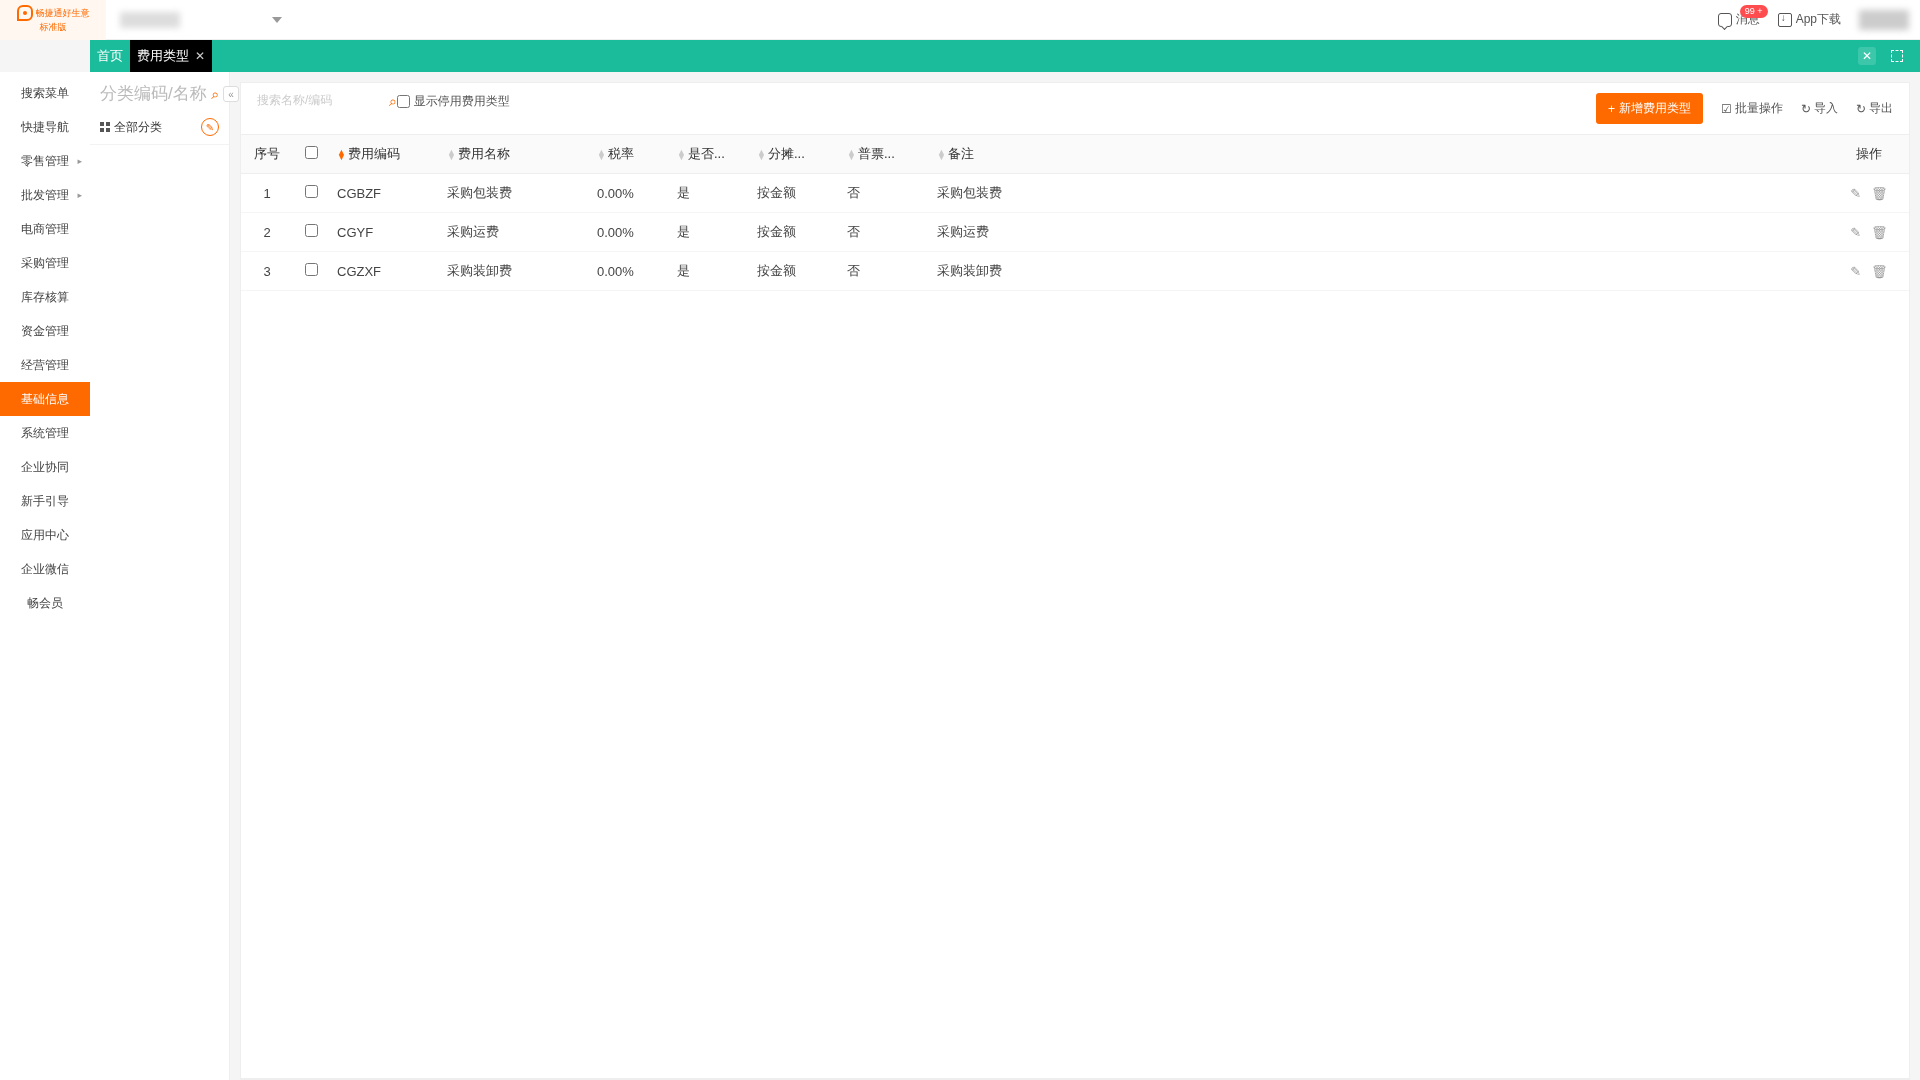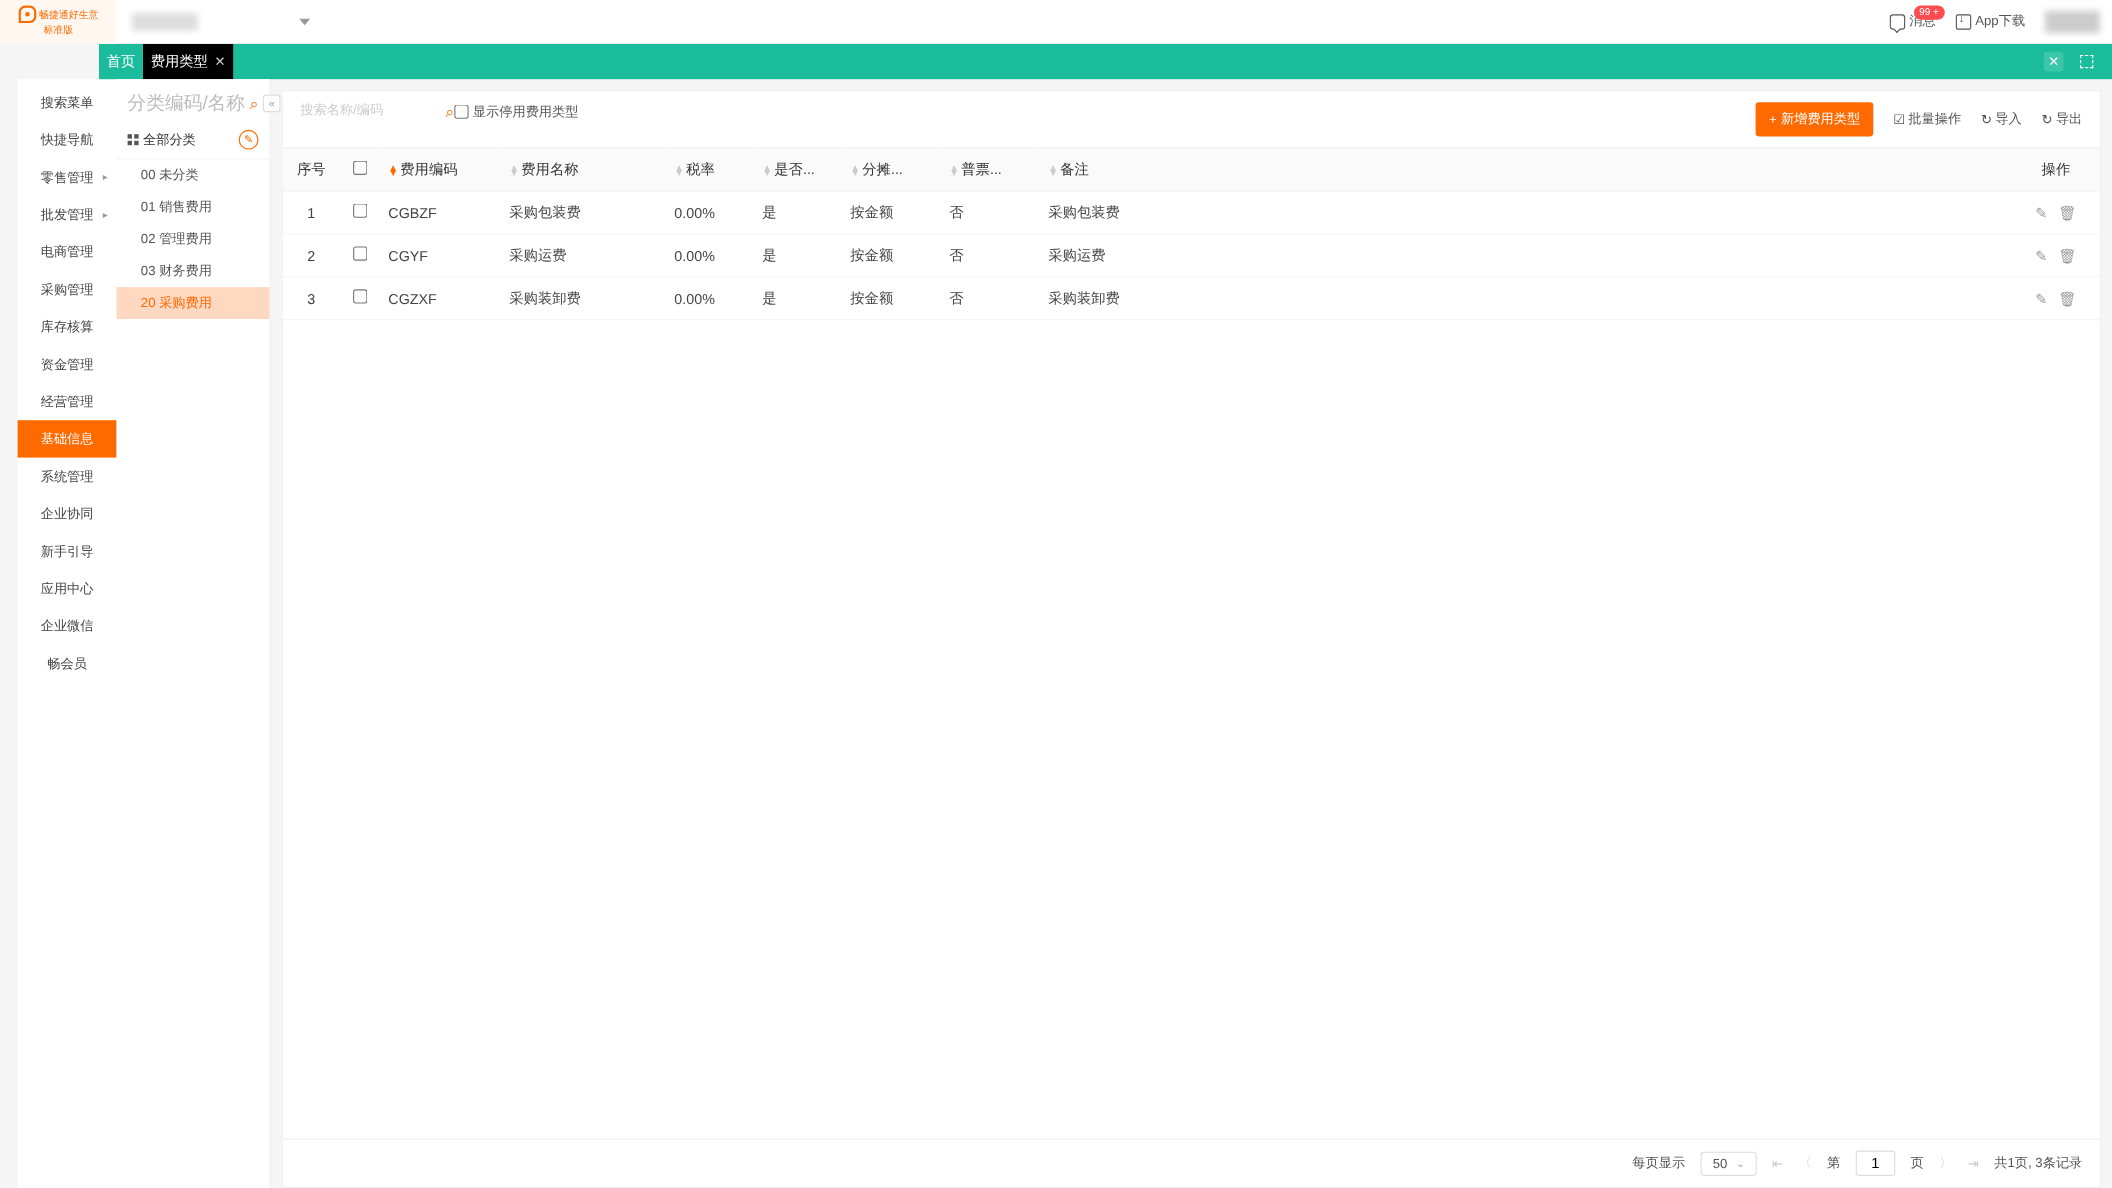--- a/index.html
+++ b/index.html
@@ -28,21 +28,21 @@
 .tab-bar { height: 32px; background: #1abc9c; display: flex; align-items: stretch; margin-left: 90px; position: relative; }
 .tab { padding: 0 7px; display: flex; align-items: center; color: #fff; font-size: 13px; cursor: pointer; }
 .tab.active { background: #000000; }
 .tab-close { margin-left: 6px; font-size: 12px; opacity: .8; }
 .tab-actions { position: absolute; right: 0; top: 0; height: 32px; display: flex; align-items: center; gap: 12px; padding-right: 14px; }
 .close-btn, .expand-btn { width: 18px; height: 18px; display: flex; align-items: center; justify-content: center; color: #fff; cursor: pointer; }
 .close-btn { background: rgba(255,255,255,.15); border-radius: 3px; }
 .expand-icon { width: 12px; height: 12px; border: 1.5px dashed #fff; }
 
 
-.layout { display: flex; height: calc(100vh - 72px); margin-left: 16px; }
+.layout { display: flex; height: calc(100vh - 72px); }
 .sidebar { width: 90px; background: #fff; padding-top: 4px; }
 .side-item { height: 34px; display: flex; align-items: center; justify-content: center; font-size: 12px; color: #444; cursor: pointer; position: relative; }
 .side-item.with-caret::after { content: "▸"; position: absolute; right: 8px; font-size: 9px; color: #999; }
 .side-item.active { background: #ff6a00; color: #fff; }
 
 
 .cat-panel { width: 140px; background: #fff; border-right: 1px solid #eee; position: relative; padding-top: 6px; }
 .cat-search { padding: 6px 10px; display: flex; align-items: center; }
 .cat-search input { border: none; outline: none; width: 100%; font-size: 17px; }
 .cat-search input::placeholder { color: #bbb; }
@@ -163,27 +163,20 @@
   <div class="cat-panel">
     <div class="cat-search">
       <input placeholder="分类编码/名称" style="">
       <span class="search-icon-o">⌕</span>
     </div>
     <div class="cat-header">
       <span class="grid-icon"></span>
       <span>全部分类</span>
       <span class="edit-circle">✎</span>
     </div>
-    <div id="cat-list">
-        <div class="cat-item">00 未分类</div>
-        <div class="cat-item">01 销售费用</div>
-        <div class="cat-item">02 管理费用</div>
-        <div class="cat-item">03 财务费用</div>
-        <div class="cat-item active">20 采购费用</div>
-      </div>
     <div class="collapse-handle">«</div>
   </div>
 
   <div class="main">
     <div class="toolbar">
       <input class="tb-search" placeholder="搜索名称/编码" style="">
       <span class="tb-search-icon">⌕</span>
       <label class="checkbox-lbl">
         <input type="checkbox" style="">
         <span>显示停用费用类型</span>
@@ -293,29 +286,14 @@
               <div class="ops-icons">
                 <span>✎</span>
                 <span>🗑</span>
               </div>
             </td>
           </tr>
         </tbody>
     </table>
 
     <div class="footer-divider"></div>
-    <div class="footer">
-      <span>每页显示</span>
-      <span class="select-box">
-        <span>50</span>
-        <span style="font-size:9px;color:#999;">⌄</span>
-      </span>
-      <span class="pager-btn">⇤</span>
-      <span class="pager-btn">〈</span>
-      <span>第</span>
-      <input class="page-input" value="1" style="">
-      <span>页</span>
-      <span class="pager-btn">〉</span>
-      <span class="pager-btn">⇥</span>
-      <span>共1页, 3条记录</span>
-    </div>
   </div>
 </div>
 
 </body></html>

